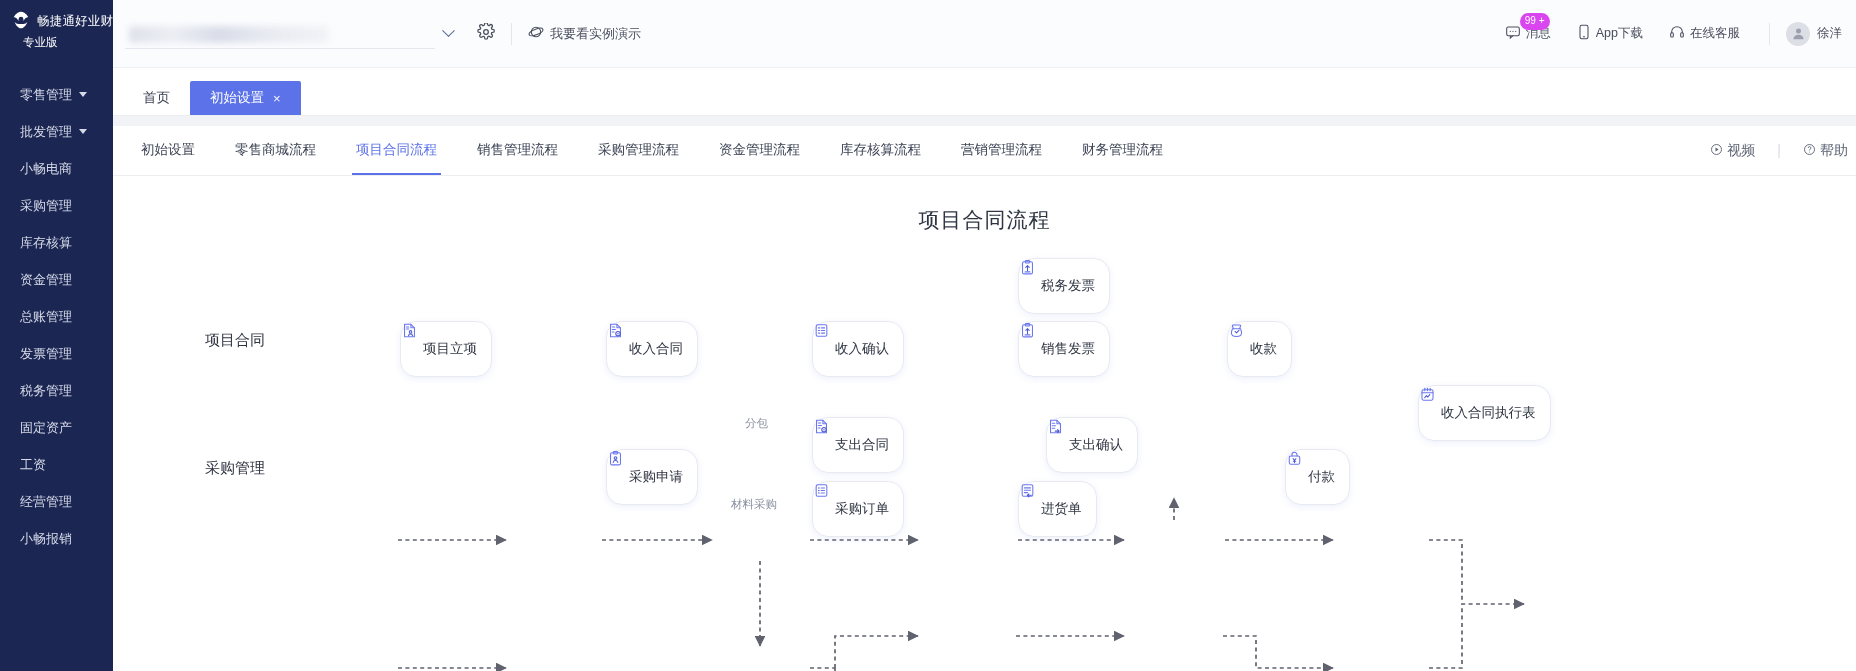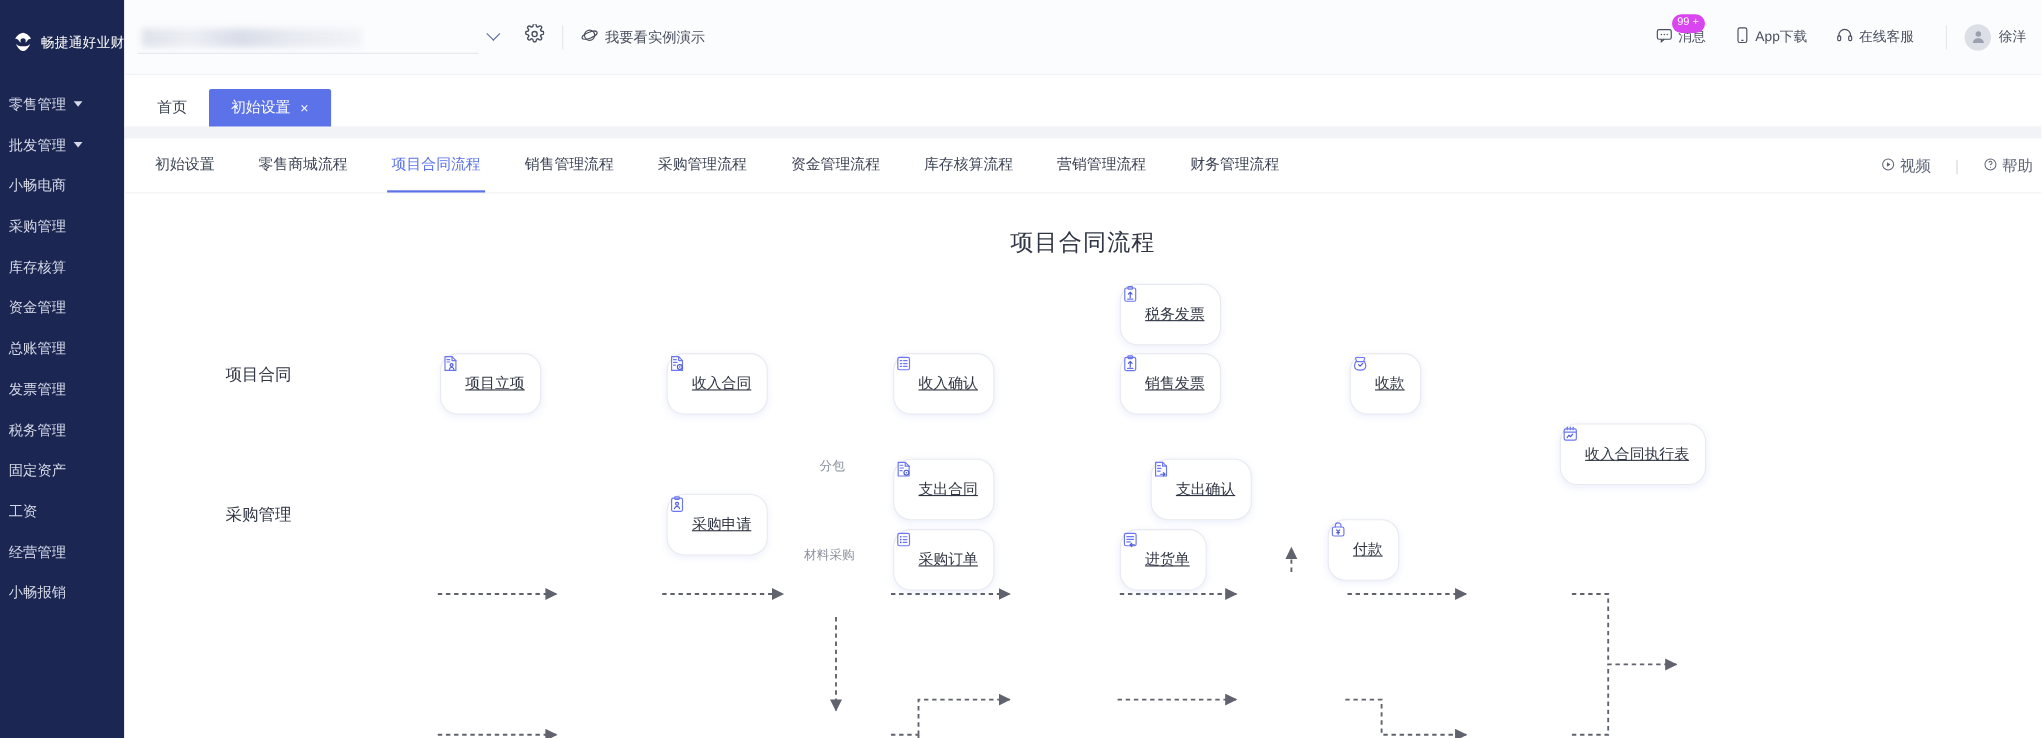--- a/index.html
+++ b/index.html
@@ -14,35 +14,35 @@
   
   .sidebar {
     width: 113px; height: 671px;
     background: #1b2653;
     flex: 0 0 113px;
     position: relative;
     overflow: hidden;
   }
   .brand {
     height: 68px; padding: 10px 8px 0 10px;
-    display: flex; flex-direction: row; gap: 2px;
+    display: flex; flex-direction: column; gap: 2px;
   }
   .brand-row { display: flex; align-items: center; gap: 5px; }
   .brand-logo { width: 22px; height: 22px; flex: 0 0 22px; }
   .brand-name {
     color: #fff; font-size: 12.5px; letter-spacing: .2px;
     white-space: nowrap;
   }
   .brand-sub {
     color: #fff; font-size: 11.5px; margin-left: 13px; margin-top: 1px;
   }
   .nav { margin-top: 8px; }
   .nav-item {
     height: 37px; display: flex; align-items: center;
-    padding-left: 8px; color: #d6dae8; font-size: 13px;
+    padding-left: 20px; color: #d6dae8; font-size: 13px;
     white-space: nowrap; cursor: pointer;
   }
   .caret {
     margin-left: 7px; width: 0; height: 0;
     border-left: 4.5px solid transparent;
     border-right: 4.5px solid transparent;
     border-top: 5px solid #d6dae8;
   }
 
   
@@ -160,21 +160,21 @@
   .node {
     position: absolute;
     height: 56px;
     background: #fff;
     border: 1px solid #e9eaf0;
     border-radius: 16px;
     box-shadow: 0 2px 7px rgba(91,114,232,.10);
     display: flex; align-items: center;
     padding: 0 14px; gap: 8px;
     font-size: 13.5px; color: #2f3542;
-    white-space: nowrap; cursor: pointer; text-decoration: underline;
+    white-space: nowrap; cursor: pointer;
   }
   .node .ico { width: 17px; height: 17px; flex: 0 0 17px; }
   .rowlabel {
     position: absolute; font-size: 15px; color: #2f3542; white-space: nowrap;
   }
   .edgelabel {
     position: absolute; font-size: 11.5px; color: #8a909e; white-space: nowrap;
   }
 </style>
 </head>
@@ -536,21 +536,21 @@
             <span>
               <svg class="ico" width="17" height="17" viewBox="0 0 24 24" fill="none" stroke="#6b77ef" stroke-width="1.5" stroke-linecap="round" stroke-linejoin="round">
                 <rect x="5" y="4" width="14" height="17" rx="2"></rect>
                 <rect x="9" y="2.2" width="6" height="3.4" rx="1"></rect>
                 <circle cx="12" cy="11.3" r="1.9" stroke="#4c5bd4"></circle>
                 <path d="M8.7 17.6c.5-2 1.8-3 3.3-3s2.8 1 3.3 3" stroke="#4c5bd4"></path>
               </svg>
             </span>
             <span>采购申请</span>
           </div>
-          <div class="node" style="left: 1094px; top: 273px; margin-top: 23px;">
+          <div class="node" style="left: 1172px; top: 273px;">
             <span>
               <svg class="ico" width="17" height="17" viewBox="0 0 24 24" fill="none" stroke="#6b77ef" stroke-width="1.5" stroke-linecap="round" stroke-linejoin="round">
                 <rect x="4.6" y="8.6" width="14.8" height="11.6" rx="2.4"></rect>
                 <path d="M8.4 8.6V6.8a3.6 3.6 0 0 1 7.2 0v1.8"></path>
                 <path d="M10 12.3l2 2.2 2-2.2M12 14.5v3.3M10.3 15.9h3.4" stroke="#4c5bd4"></path>
               </svg>
             </span>
             <span>付款</span>
           </div>
           <div class="node" style="left: 699px; top: 305px;">

